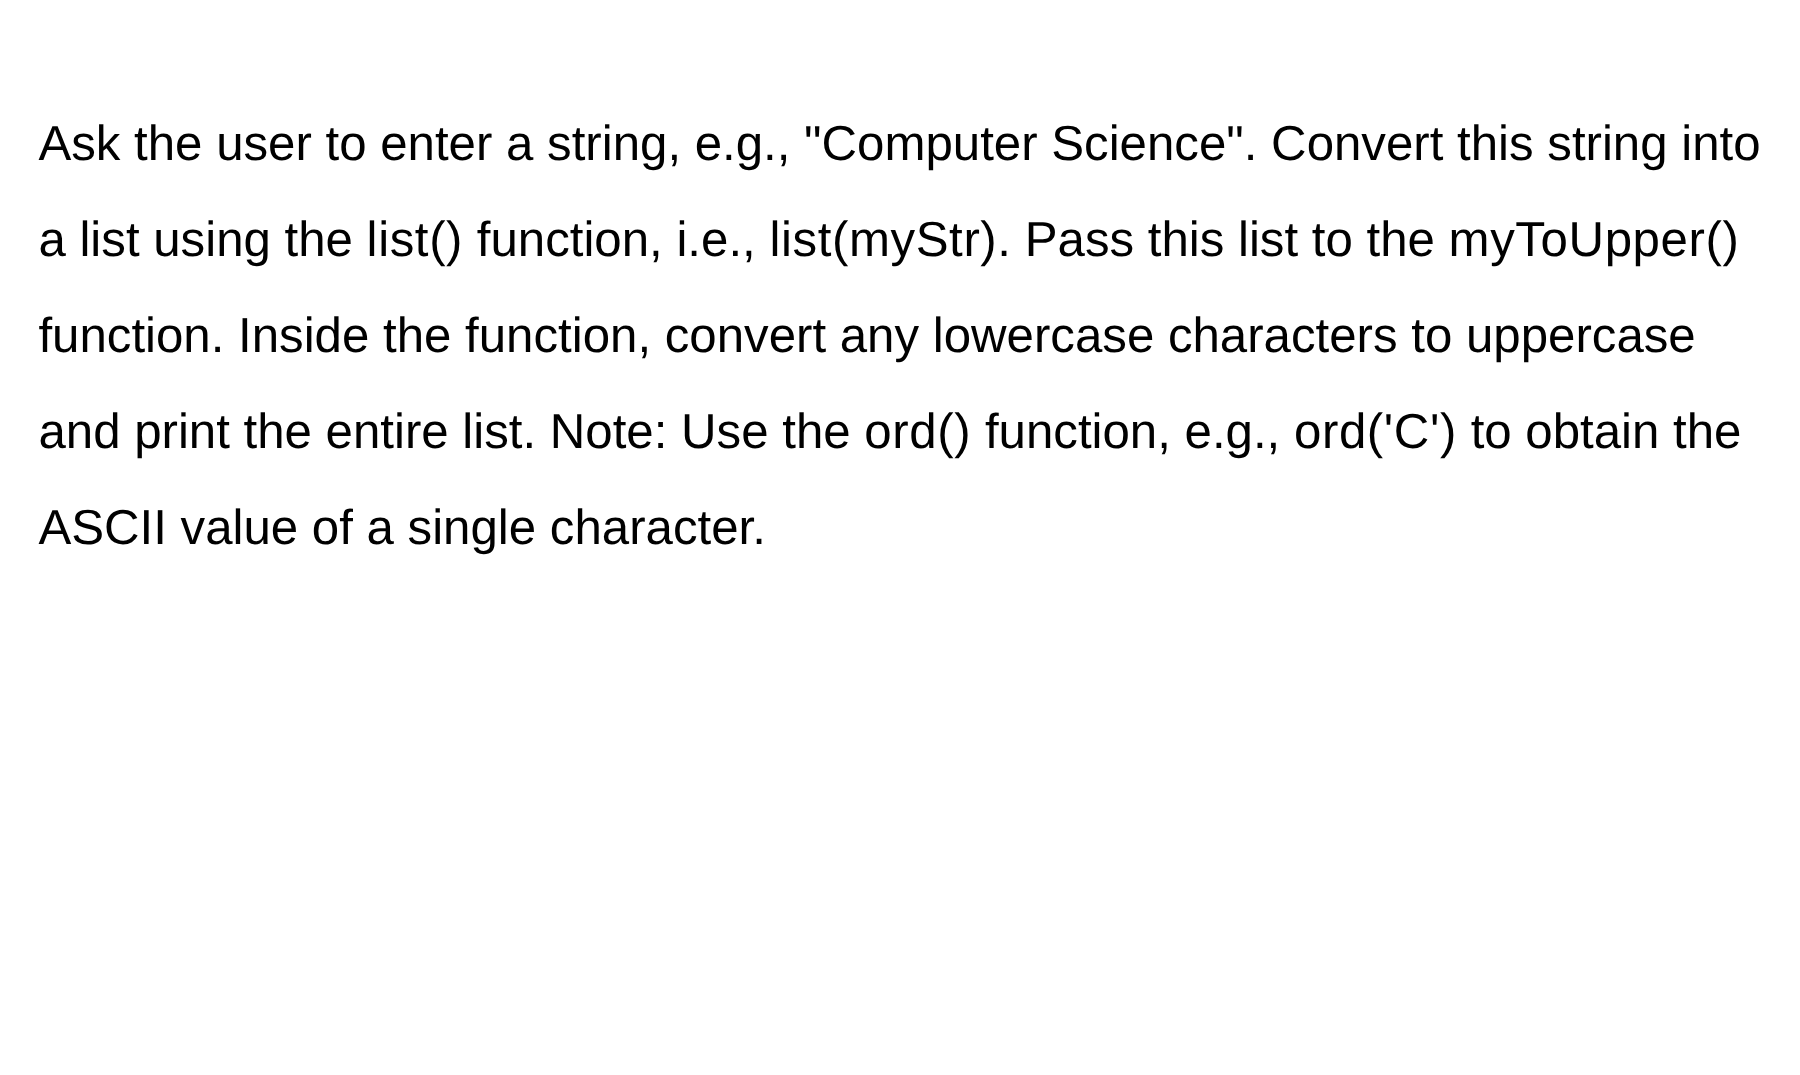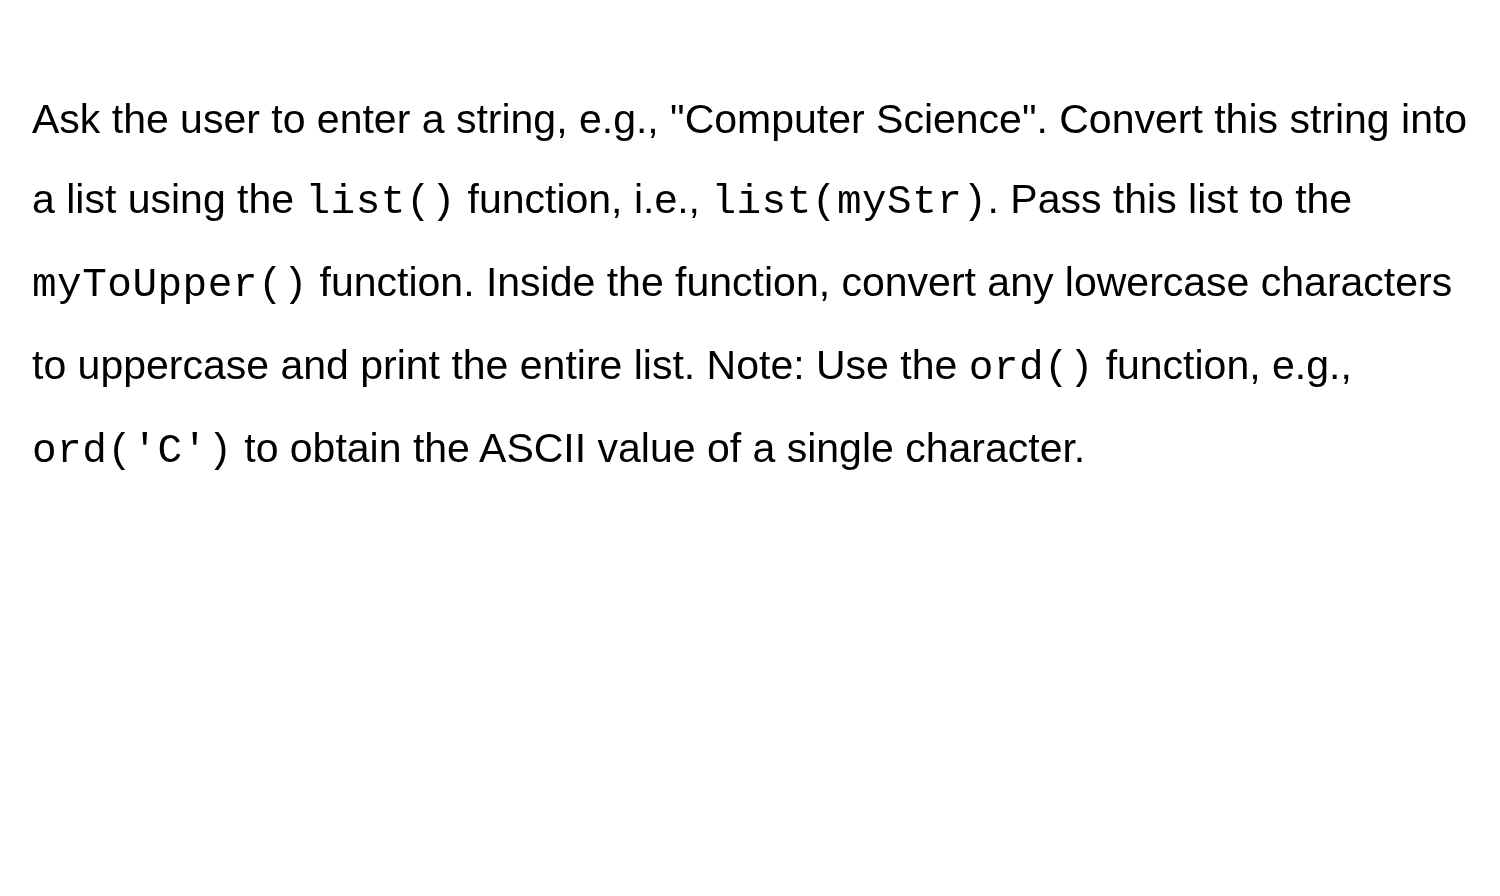--- a/index.html
+++ b/index.html
@@ -15,21 +15,21 @@
       padding: 80px 32px 32px 32px;
     }
     .content {
       font-size: 41px;
       line-height: 1.95;
       color: #000000;
       font-weight: 400;
       max-width: 1440px;
     }
     .code {
-      font-family: Liberation Mono, monospace;
+      font-family: Liberation Sans, sans-serif;
       letter-spacing: 0.5px;
     }
   </style>
 </head>
 <body>
 
 <div class="content">
   <span>Ask the user to enter a string, e.g., "Computer Science". Convert this string into a list using the </span><span class="code">list()</span><span> function, i.e., </span><span class="code">list(myStr)</span><span>. Pass this list to the </span><span class="code">myToUpper()</span><span> function. Inside the function, convert any lowercase characters to uppercase and print the entire list. Note: Use the </span><span class="code">ord()</span><span> function, e.g., </span><span class="code">ord('C')</span><span> to obtain the ASCII value of a single character.</span>
 </div>
 

